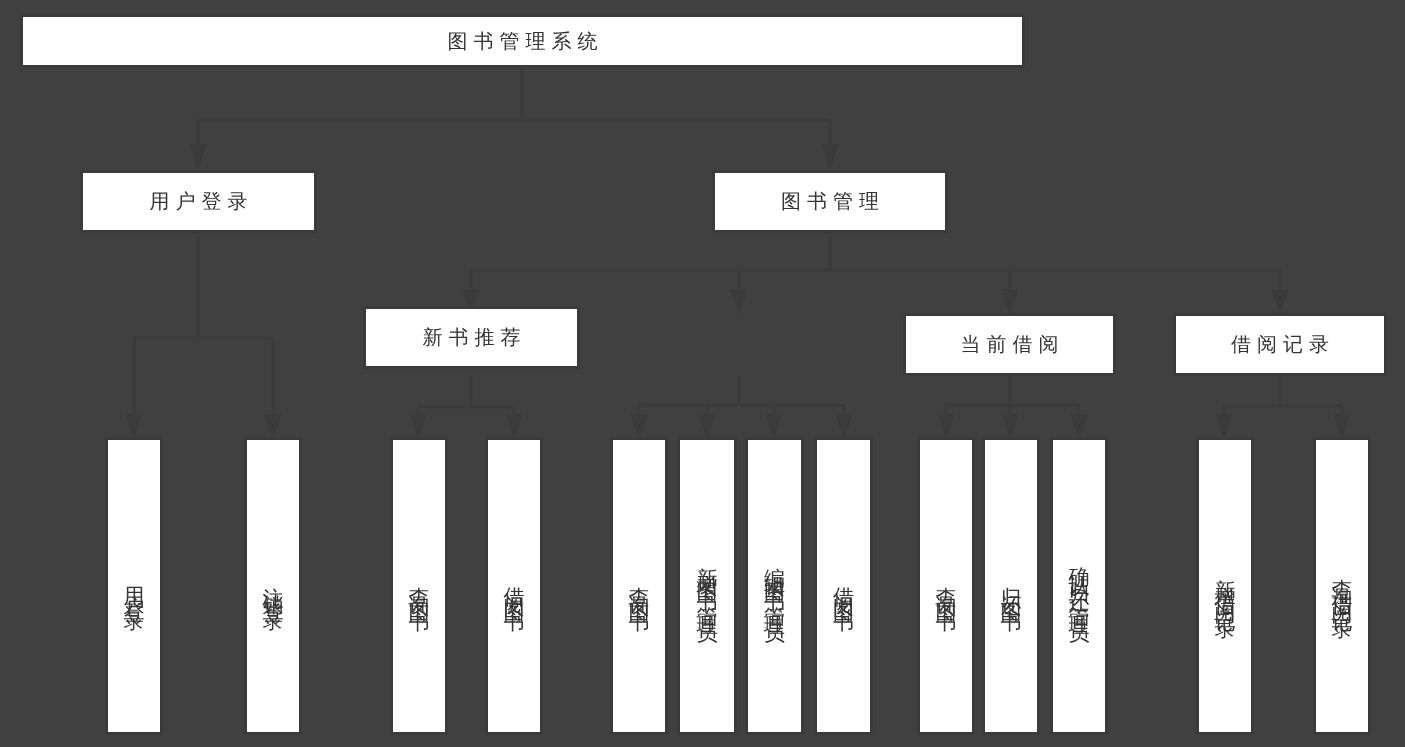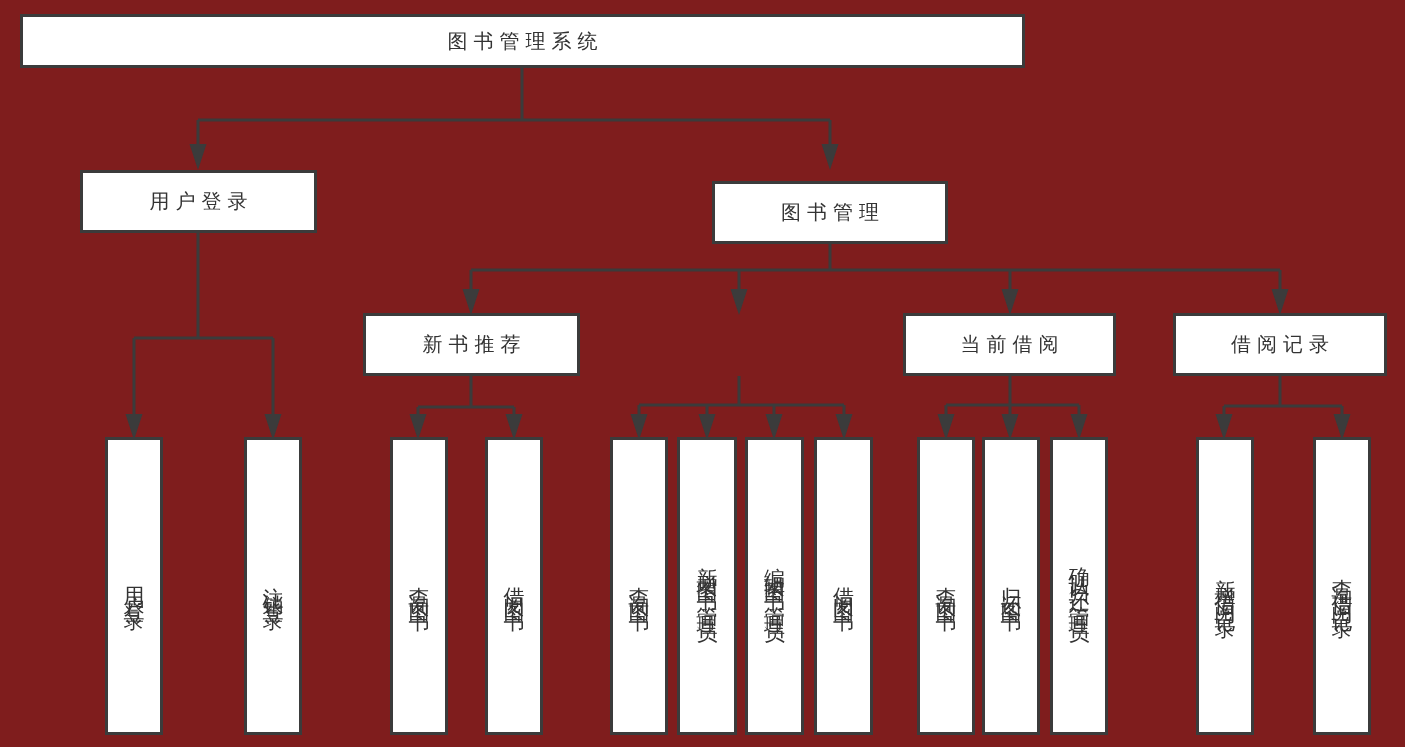--- a/index.html
+++ b/index.html
@@ -5,21 +5,21 @@
   html, body {
     margin: 0;
     padding: 0;
     background: #ffffff;
     font-family: "Liberation Sans", "DejaVu Sans", sans-serif;
   }
   .canvas {
     position: relative;
     width: 1405px;
     height: 747px;
-    background: #7f1d1d;
+    background: #404040;
     overflow: hidden;
   }
   .connectors {
     position: absolute;
     left: 0; top: 0;
     width: 1405px; height: 747px;
   }
   .node {
     position: absolute;
     box-sizing: border-box;
@@ -91,25 +91,25 @@
     </g>
   </svg>
 
   <div class="node hnode" style="left:20px; top:14px; width:1005px; height:54px;">
     <span>图书管理系统</span>
   </div>
 
   <div class="node hnode" style="left:80px; top:170px; width:237px; height:63px;">
     <span>用户登录</span>
   </div>
-  <div class="node hnode" style="left:712px; top:181px; width:236px; height:63px;">
+  <div class="node hnode" style="left:712px; top:170px; width:236px; height:63px;">
     <span>图书管理</span>
   </div>
 
-  <div class="node hnode" style="left:363px; top:313px; width:217px; height:63px;">
+  <div class="node hnode" style="left:363px; top:306px; width:217px; height:63px;">
     <span>新书推荐</span>
   </div>
   <div class="node hnode" style="left:903px; top:313px; width:213px; height:63px;">
     <span>当前借阅</span>
   </div>
   <div class="node hnode" style="left:1173px; top:313px; width:214px; height:63px;">
     <span>借阅记录</span>
   </div>
 
   <div class="node vnode" style="left:105px; top:437px; width:58px; height:298px;">

